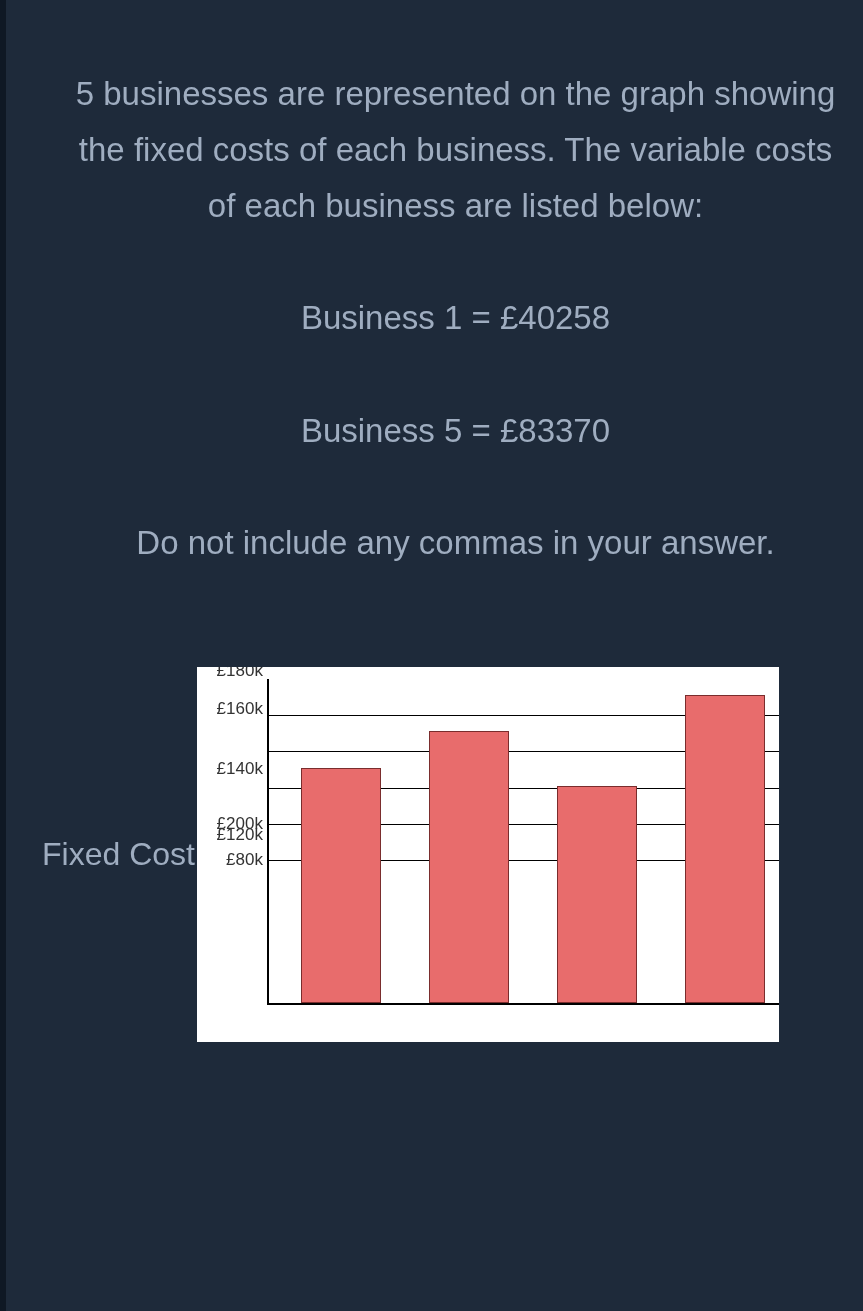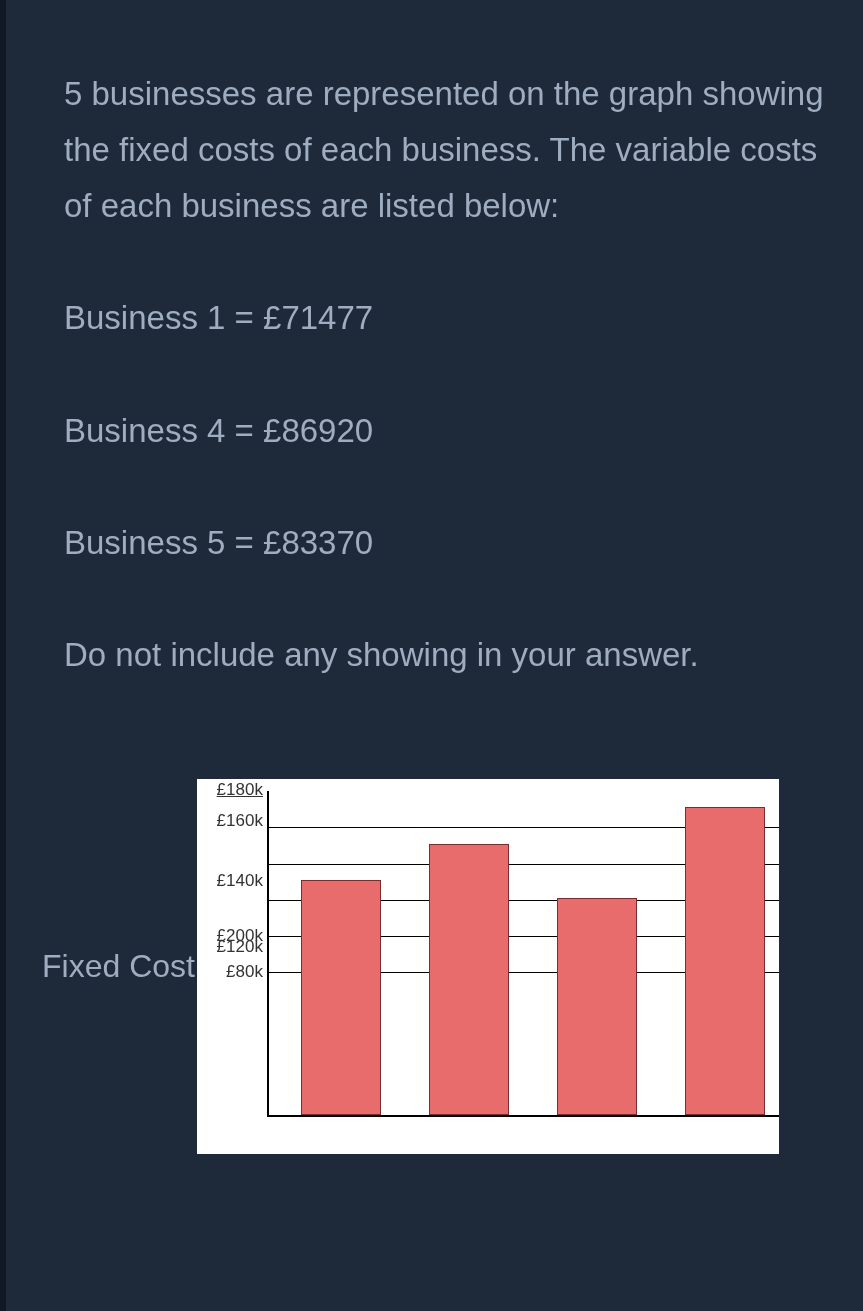--- a/index.html
+++ b/index.html
@@ -8,20 +8,21 @@
     color: #a8b4c4;
     font-family: -apple-system, BlinkMacSystemFont, "Segoe UI", Arial, sans-serif;
     width: 863px;
     height: 1311px;
     padding: 10px 0 0 0;
     overflow: hidden;
     border-left: 6px solid #0f1824;
   }
   .content {
     padding: 0 16px 0 58px;
+    text-align: center;
   }
   .question-text {
     font-size: 33px;
     line-height: 1.7;
     color: #9fadc0;
     white-space: pre-line;
   }
   .chart-wrap {
     display: flex;
     align-items: center;
@@ -73,43 +74,42 @@
     border: 1px solid #7a2d2d;
     width: 80px;
   }
 </style>
 </head>
 <body>
 
 <div class="content">
   <div class="question-text">
     <div>5 businesses are represented on the graph showing the fixed costs of each business. The variable costs of each business are listed below:</div>
-    <div>Business 1 = £71477</div>
-    <div>Business 4 = £86920</div>
+    <div>Business 1 = £40258</div>
     <div>Business 5 = £83370</div>
-    <div>Do not include any showing in your answer.</div>
+    <div>Do not include any commas in your answer.</div>
   </div>
 </div>
 
 <div class="chart-wrap">
   <div class="y-axis-title">Fixed Cost</div>
   <div class="chart-img">
     <div class="plot-area" id="plot-area">
         <div class="grid-line" style="top: 36.2222px;"></div>
         <div class="grid-line" style="top: 72.4444px;"></div>
         <div class="grid-line" style="top: 108.667px;"></div>
         <div class="grid-line" style="top: 144.889px;"></div>
         <div class="grid-line" style="top: 181.111px;"></div>
         <div class="bar" style="left: 32px; height: 235.444px;"></div>
         <div class="bar" style="left: 160px; height: 271.667px;"></div>
         <div class="bar" style="left: 288px; height: 217.333px;"></div>
         <div class="bar" style="left: 416px; height: 307.889px;"></div>
       </div>
     <div id="y-ticks-container">
-        <div class="tick-label" style="top: 11px; text-decoration: underline;">£180k</div>
+        <div class="tick-label" style="top: 4px;">£180k</div>
         <div class="tick-label" style="top: 42px;">£160k</div>
         <div class="tick-label" style="top: 102px;">£140k</div>
         <div class="tick-label" style="top: 123px; margin-top: 45px;">£120k</div>
         <div class="tick-label" style="top: 156.889px;">£200k</div>
         <div class="tick-label" style="top: 193.111px;">£80k</div>
       </div>
     <div id="x-ticks-container"></div>
   </div>
 </div>
 

